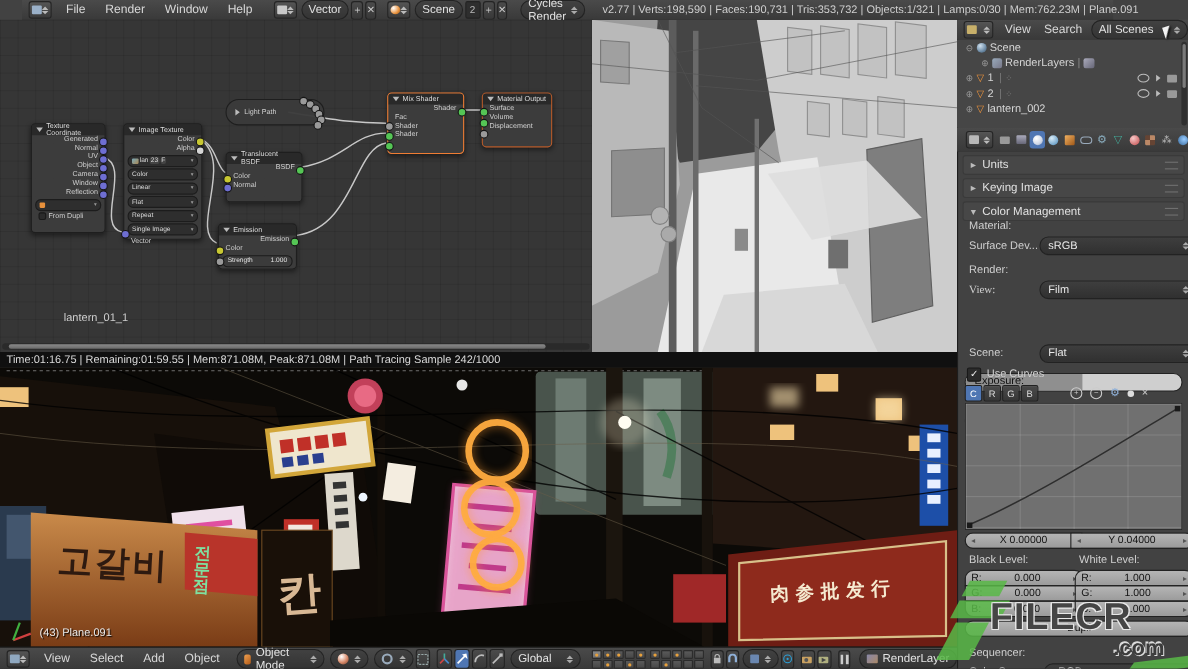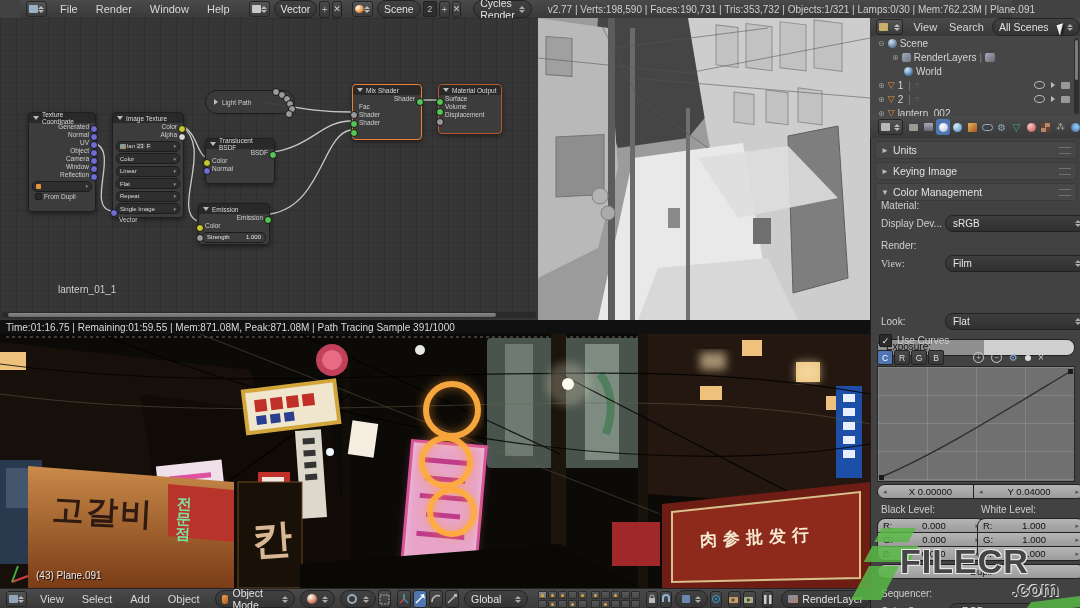--- a/index.html
+++ b/index.html
@@ -333,21 +333,21 @@
         <path d="M75,30 L230,10"></path>
           <path d="M95,60 L332,80"></path>
       </g>
       <polygon points="160,140 250,128 300,180 200,200" fill="#dedede" opacity="0.9"></polygon>
       <rect x="130" y="190" width="12" height="20" fill="#8a8a8a"></rect>
       <rect x="215" y="200" width="18" height="26" fill="#6f6f6f"></rect>
     </svg>
   </div>
 
   <div class="abs" style="left:0;top:320px;width:870px;height:14px;background:#101010;display:flex;align-items:center;padding-left:6px;font-size:10px;color:#dadada;">
-    <span>Time:01:16.75 | Remaining:01:59.55 | Mem:871.08M, Peak:871.08M | Path Tracing Sample 391/1000</span>
+    <span>Time:01:16.75 | Remaining:01:59.55 | Mem:871.08M, Peak:871.08M | Path Tracing Sample 242/1000</span>
   </div>
 
   <div class="abs" style="left:0;top:334px;width:870px;height:254px;background:#0c0a07;overflow:hidden;">
     <svg width="870" height="254">
       <defs>
         <filter id="gl">
             <feGaussianBlur stdDeviation="4"></feGaussianBlur>
           </filter>
         <linearGradient id="warm" x1="0" y1="0" x2="0" y2="1">
           <stop offset="0" stop-color="#c98a4a"></stop>
@@ -649,24 +649,20 @@
       <span class="oicosm"></span>
       <span>Scene</span>
     </div>
     <div class="orow2" style="padding-left:22px;">
       <span style="color:#999;font-size:8px;">⊕</span>
       <span style="width:9px;height:9px;background:linear-gradient(135deg,#9ab,#778);border-radius:2px;"></span>
       <span>RenderLayers</span>
       <span style="color:#888;">|</span>
       <span style="width:10px;height:9px;background:linear-gradient(135deg,#aab,#667);border-radius:2px;"></span>
     </div>
-    <div class="orow2" style="padding-left:34px;">
-      <span style="width:9px;height:9px;border-radius:50%;background:radial-gradient(circle at 35% 30%,#cfe8f8,#5a88b8 60%,#2a4a78);"></span>
-      <span>World</span>
-    </div>
     <div class="orow2" style="padding-left:8px;">
       <span style="color:#999;font-size:8px;">⊕</span>
       <span style="color:#e8913c;font-size:9px;">▽</span>
       <span>1</span>
       <span style="color:#777;margin-left:2px;">|</span>
         <span style="color:#777;font-size:8px;">⁘</span>
       <span style="margin-left:auto;margin-right:10px;display:flex;gap:6px;align-items:center;">
         <span style="width:9px;height:6px;border:1px solid #bbb;border-radius:50%;position:relative;"></span>
         <span style="width:0;height:0;border-left:4px solid #bbb;border-top:3px solid transparent;border-bottom:3px solid transparent;"></span>
         <span style="width:9px;height:7px;background:#999;border-radius:1px;"></span>
@@ -751,21 +747,21 @@
         <span>Keying Image</span>
         <span class="grip"></span>
     </div>
     <div class="panelhd">
       <span style="font-size:8px;color:#bbb;">▼</span>
         <span>Color Management</span>
         <span class="grip"></span>
     </div>
 
     <div class="abs plabel" style="left:10px;top:62px;">Material:</div>
-    <div class="abs plabel" style="left:10px;top:80px;width:62px;overflow:hidden;white-space:nowrap;">Display Dev...</div>
+    <div class="abs plabel" style="left:10px;top:80px;width:62px;overflow:hidden;white-space:nowrap;">Surface Dev...</div>
     <div class="abs ddark" style="left:74px;top:77px;width:128px;">
       <span>sRGB</span>
         <span class="arr">
           <i class="u"></i>
           <i class="d"></i>
         </span>
     </div>
 
     <div class="abs plabel" style="left:10px;top:102px;">Render:</div>
     <div class="abs plabel" style="left:10px;top:120px;font-family:Liberation Serif, serif;">View:</div>
@@ -781,21 +777,21 @@
       <span class="fill" style="width:54%;"></span>
       <span class="lab">Exposure:</span>
       <span class="val">0.696</span>
     </div>
     <div class="abs slider" style="left:6px;top:156px;width:196px;">
       <span class="fill" style="width:17%;background:#a8a8a8;"></span>
       <span class="lab">Gamma:</span>
       <span class="val">0.831</span>
     </div>
 
-    <div class="abs plabel" style="left:10px;top:178px;">Look:</div>
+    <div class="abs plabel" style="left:10px;top:178px;">Scene:</div>
     <div class="abs ddark" style="left:74px;top:175px;width:128px;">
       <span>Flat</span>
         <span class="arr">
           <i class="u"></i>
           <i class="d"></i>
         </span>
     </div>
 
     <div class="abs" style="left:8px;top:196px;display:flex;align-items:center;gap:5px;">
       <span class="chk">✓</span>

